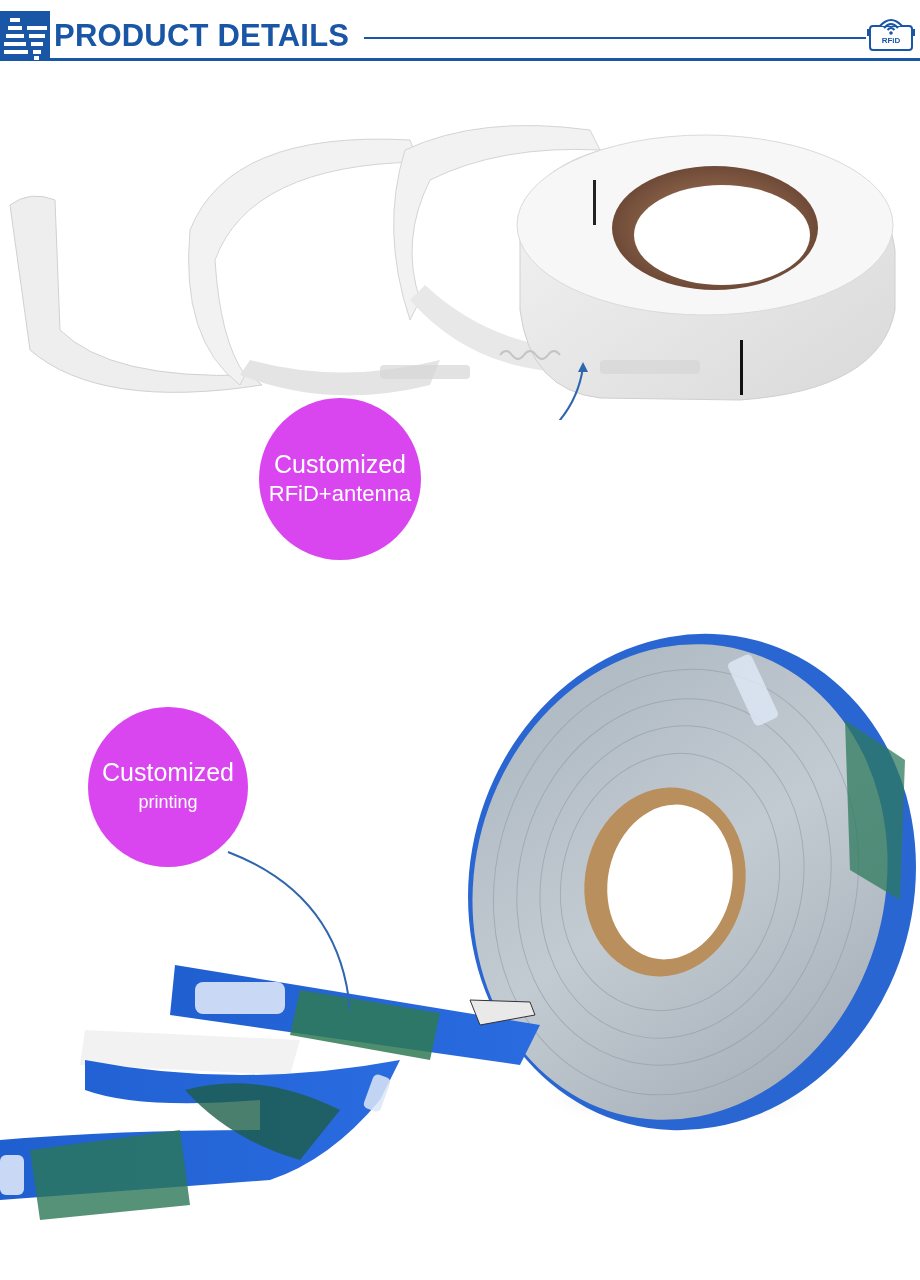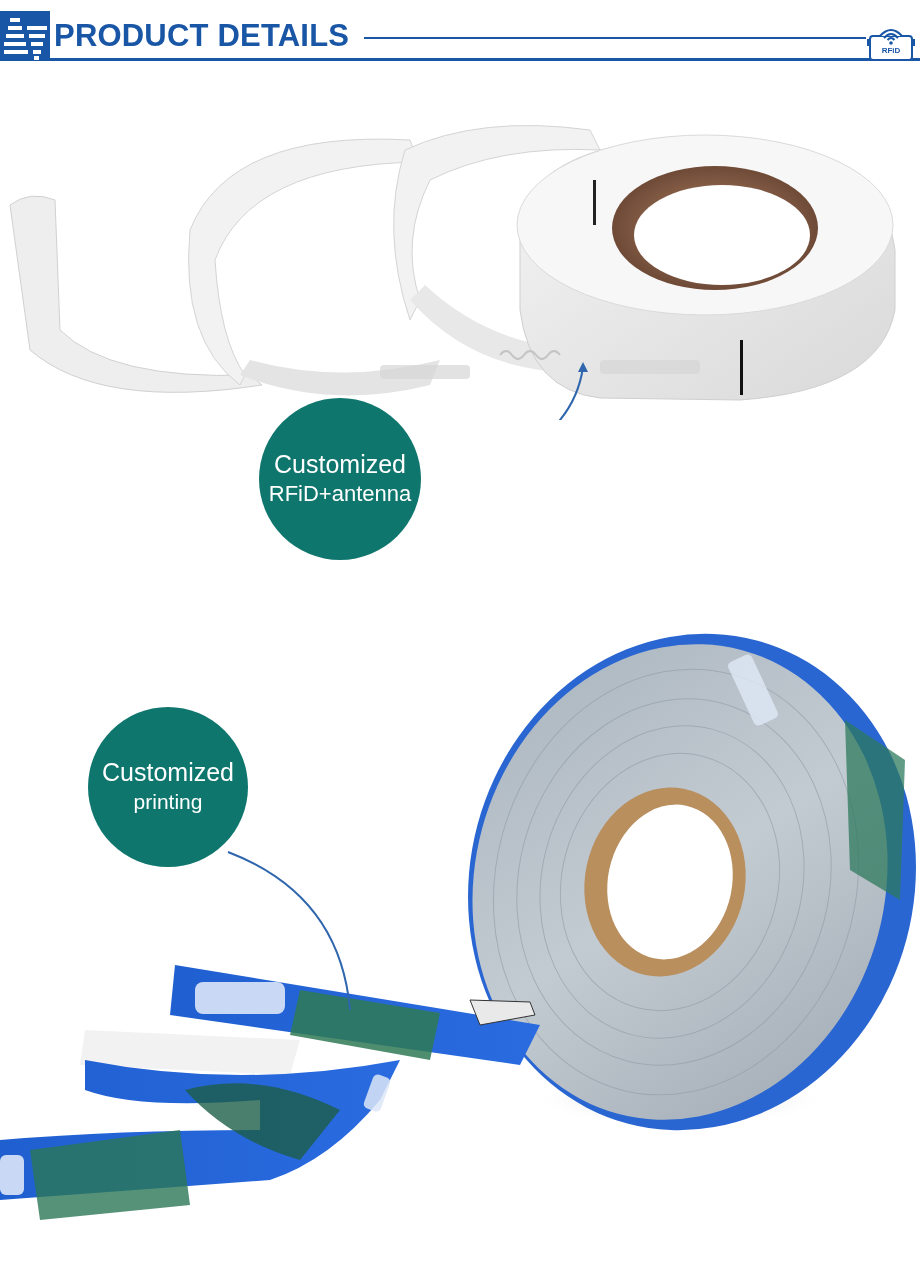--- a/index.html
+++ b/index.html
@@ -6,33 +6,33 @@
     html, body { width: 920px; height: 1280px; background: #ffffff; overflow: hidden; }
     body { position: relative; font-family: "Liberation Sans", sans-serif; }
 
     
     .header { position: absolute; left: 0; top: 0; width: 920px; height: 64px; }
     .logo-box { position: absolute; left: 0; top: 11px; width: 50px; height: 50px; background: #1a56a6; }
     .logo-bar { position: absolute; background: #ffffff; height: 4px; }
     .header-title { position: absolute; left: 54px; top: 18px; font-size: 31px; font-weight: bold; color: #1a56a6; letter-spacing: 0.2px; line-height: 36px; white-space: nowrap; }
     .header-thin-line { position: absolute; left: 364px; top: 37px; width: 502px; height: 2px; background: #1a56a6; }
     .header-thick-line { position: absolute; left: 50px; top: 58px; width: 870px; height: 3px; background: #1a56a6; }
-    .rfid-badge { position: absolute; left: 866px; top: 27px; width: 50px; height: 36px; }
+    .rfid-badge { position: absolute; left: 866px; top: 17px; width: 50px; height: 36px; }
     .rfid-text { position: absolute; left: 0; width: 50px; top: 19px; text-align: center; font-size: 8px; font-weight: bold; color: #1a56a6; }
 
     
     .photo1 { position: absolute; left: 0; top: 110px; width: 920px; height: 310px; }
 
     
-    .bubble { position: absolute; border-radius: 50%; background: #0f766e; color: #ffffff; display: flex; flex-direction: column; align-items: center; justify-content: center; text-align: center; }
+    .bubble { position: absolute; border-radius: 50%; background: #d946ef; color: #ffffff; display: flex; flex-direction: column; align-items: center; justify-content: center; text-align: center; }
     .bubble-1 { left: 259px; top: 398px; width: 162px; height: 162px; }
     .bubble-2 { left: 88px; top: 707px; width: 160px; height: 160px; }
     .bubble-line1 { font-size: 25px; line-height: 30px; white-space: nowrap; }
     .bubble-line2 { font-size: 22px; line-height: 30px; white-space: nowrap; }
-    .bubble-2 .bubble-line2 { font-size: 21px; }
+    .bubble-2 .bubble-line2 { font-size: 18px; }
 
     
     .photo2 { position: absolute; left: 0; top: 620px; width: 920px; height: 620px; }
 
     svg { display: block; }
   </style>
 </head>
 <body>
 
 <div class="header">

